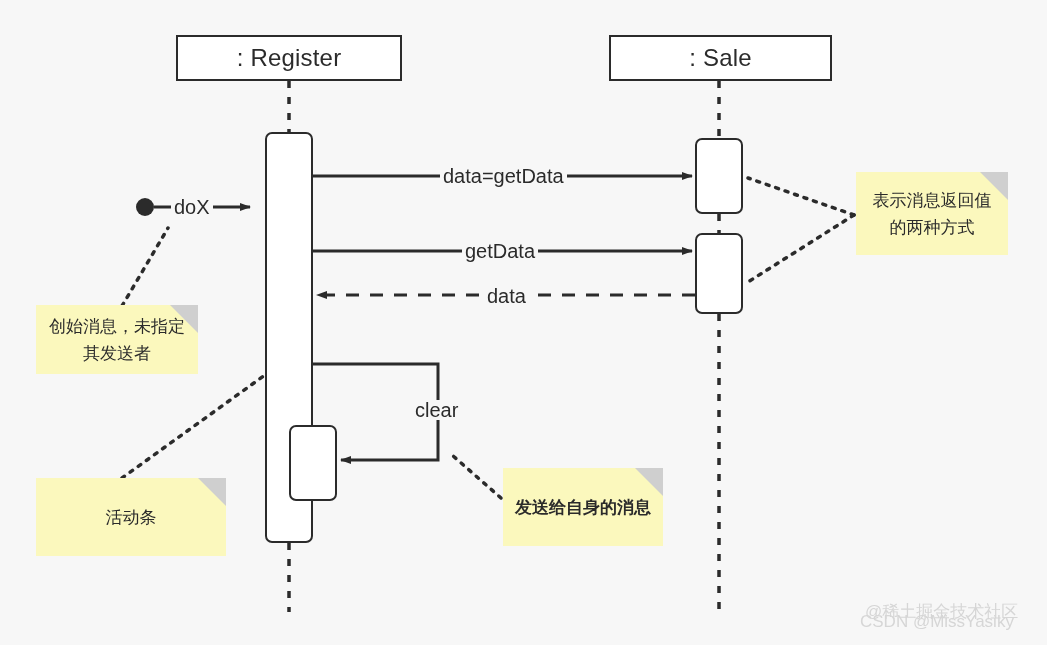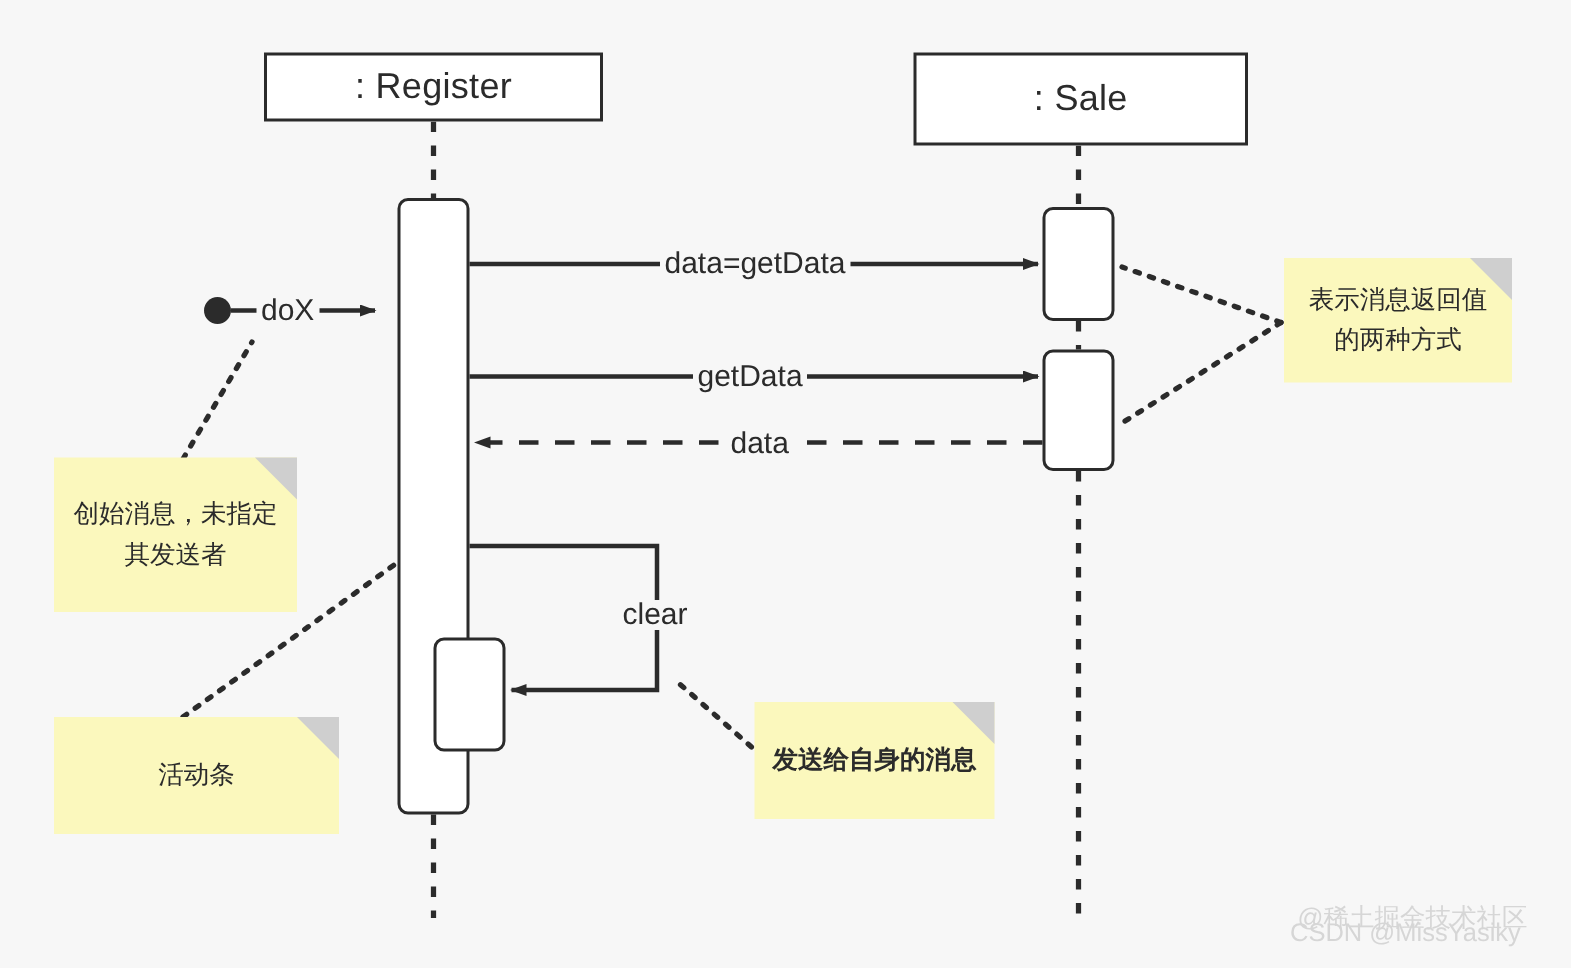--- a/index.html
+++ b/index.html
@@ -18,21 +18,21 @@
   .lifeline-box{
     position:absolute;
     background:#ffffff;
     border:2.5px solid #2b2b2b;
     box-sizing:border-box;
     display:flex;align-items:center;justify-content:center;
     font-size:24px;color:#2b2b2b;
     letter-spacing:0.2px;
   }
   #lifeline-register-box{left:176px;top:35px;width:226px;height:46px;}
-  #lifeline-sale-box{left:609px;top:35px;width:223px;height:62px;}
+  #lifeline-sale-box{left:609px;top:35px;width:223px;height:46px;}
 
   
   .activation{
     position:absolute;
     background:#ffffff;
     border:2.5px solid #2b2b2b;
     border-radius:7px;
     box-sizing:border-box;
   }
   #activation-register-main{left:265px;top:132px;width:48px;height:411px;}
@@ -68,21 +68,21 @@
     color:#2b2b2b;
     font-family:"DejaVu Sans","Liberation Sans",sans-serif;
   }
   .note .fold{
     position:absolute;right:0;top:0;
     width:0;height:0;
     border-left:28px solid transparent;
     border-top:28px solid #cfcfcf;
   }
   .note .note-text{padding:0 12px;position:relative;z-index:1;}
-  #note-founder{left:36px;top:305px;width:162px;height:103px;text-align:center;}
+  #note-founder{left:36px;top:305px;width:162px;height:69px;text-align:center;}
   #note-activation{left:36px;top:478px;width:190px;height:78px;}
   #note-self-msg{left:503px;top:468px;width:160px;height:78px;font-weight:bold;}
   #note-return-ways{left:856px;top:172px;width:152px;height:83px;}
 
   
   .watermark{
     position:absolute;
     color:#d6d6d6;
     font-size:17px;
     white-space:nowrap;

